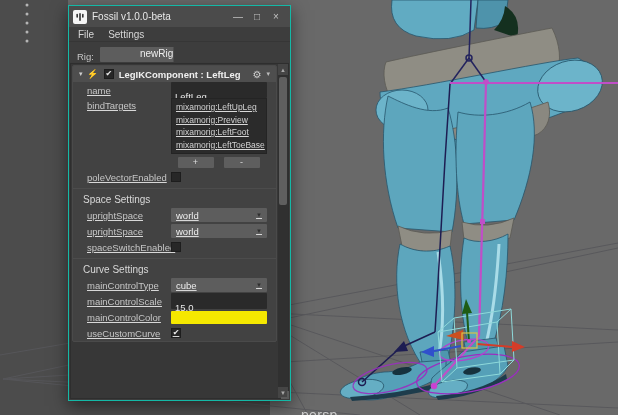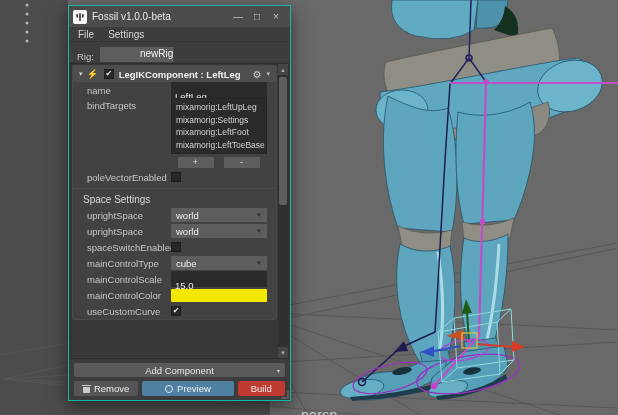--- a/index.html
+++ b/index.html
@@ -49,21 +49,21 @@
     display:flex; align-items:center; justify-content:center;
     font-size:8px; line-height:8px; color:#ececec; flex:none; }
   .card-header .hdr-title { flex:1; font-weight:bold; color:#f0f0f0; font-size:9.5px;
     white-space:nowrap; overflow:hidden; }
   .gear { color:#cfcfcf; font-size:10px; }
   .hdr-menu-arrow { color:#bbbbbb; font-size:7px; }
 
   .section-label { font-size:10px; color:#d8d8d8; padding:5px 8px 2px 10px; }
   .section-label.bordered { border-top:1px solid #4c4c4c; margin-top:3px; }
 
-  .row { display:flex; align-items:center; height:16px; padding:0 9px 0 14px; gap:6px; }
+  .row { display:flex; align-items:center; height:16px; padding:0 9px 0 14px; gap:6px;text-decoration:underline; }
   .row.top { align-items:flex-start; height:auto; }
   .lbl { width:78px; flex:none; color:#c6c6c6; font-size:9.5px; white-space:nowrap; }
   .row.top .lbl { padding-top:2px; }
   .ctl { flex:1; min-width:0; }
   .text-input { background:#2a2a2a; color:#e8e8e8; height:13px; line-height:13px;
     padding:8px 4px; border-radius:1px; font-size:9.5px; }
   .dropdown { background:#5d5d5d; height:14px; display:flex; align-items:center;
     color:#eeeeee; font-size:9.5px; padding-left:5px; border-radius:1px; }
   .dropdown .dd-caret { margin-left:auto; padding:0 5px; font-size:6px; color:#2f2f2f; }
   .listbox { background:#2b2b2b; border:1px solid #242424; height:56px; padding:2px 4px;
@@ -274,21 +274,21 @@
 
           <div class="row">
             <span class="lbl">name</span>
             <div class="ctl text-input">LeftLeg</div>
           </div>
 
           <div class="row top">
             <span class="lbl">bindTargets</span>
             <div class="ctl listbox">
               <div class="list-item">mixamorig:LeftUpLeg</div>
-              <div class="list-item">mixamorig:Settings</div>
+              <div class="list-item">mixamorig:Preview</div>
               <div class="list-item">mixamorig:LeftFoot</div>
               <div class="list-item">mixamorig:LeftToeBase</div>
             </div>
           </div>
 
           <div class="pm-row">
             <div class="pm-btn">+</div>
             <div class="pm-btn">-</div>
           </div>
 
@@ -313,20 +313,21 @@
               <span>world</span>
               <span class="dd-caret">▼</span>
             </div>
           </div>
 
           <div class="row">
             <span class="lbl">spaceSwitchEnabled</span>
             <span class="checkbox"></span>
           </div>
 
+          <div class="section-label bordered">Curve Settings</div>
 
           <div class="row">
             <span class="lbl">mainControlType</span>
             <div class="ctl dropdown">
               <span>cube</span>
               <span class="dd-caret">▼</span>
             </div>
           </div>
 
           <div class="row">
@@ -351,35 +352,16 @@
 
       <div class="vscrollbar">
         <div class="sb-btn">▲</div>
         <div class="sb-track">
           <div class="sb-thumb"></div>
         </div>
         <div class="sb-btn bottom">▼</div>
       </div>
     </div>
 
-    <div class="footer">
-      <div class="add-btn">
-        <span>Add Component</span>
-        <span class="dd-caret">▾</span>
-      </div>
-      <div class="btm-row">
-        <div class="remove-btn">
-          <span class="trash-icon"></span>
-          <span>Remove</span>
-        </div>
-        <div class="preview-btn">
-          <span class="preview-icon"></span>
-          <span>Preview</span>
-        </div>
-        <div class="build-btn">
-          <span>Build</span>
-        </div>
-      </div>
-    </div>
 
     <div class="resize-grip"></div>
   </div>
 </div>
 
 </body></html>

